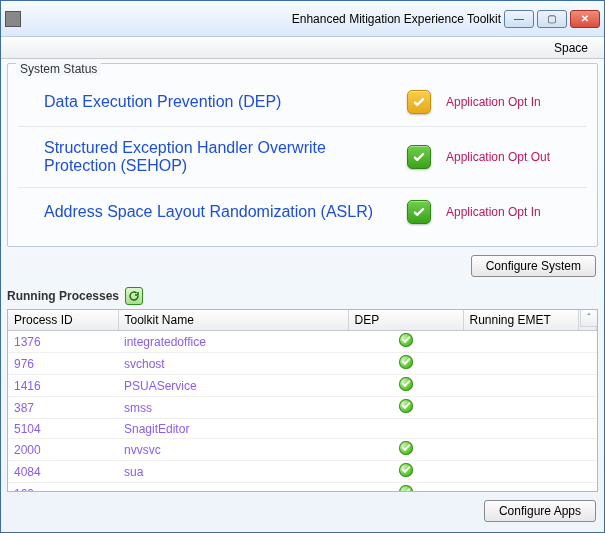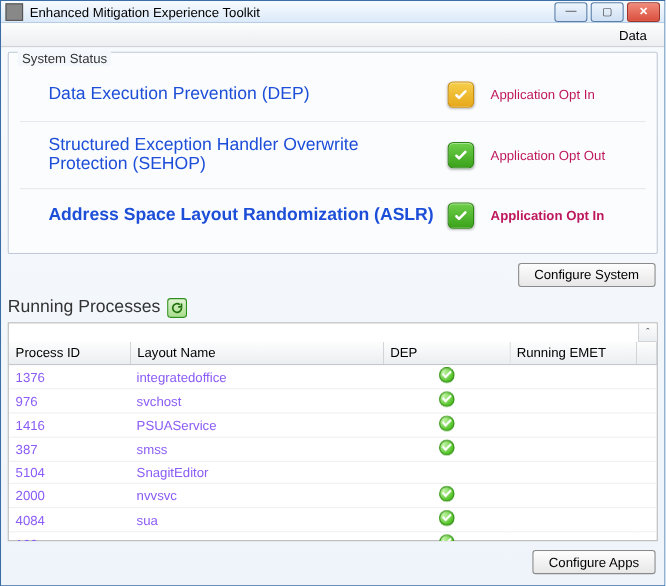--- a/index.html
+++ b/index.html
@@ -1,58 +1,58 @@
 <!DOCTYPE html>
 <html><head>
 <meta charset="utf-8">
 <style>
   * { box-sizing: border-box; }
   html, body { margin: 0; padding: 0; font-family: "Segoe UI", Tahoma, sans-serif; font-size: 12px; background: #fff; }
   .window { width: 605px; height: 533px; border: 1px solid #3a6ea5; background: linear-gradient(#eaf3fb, #dce9f7); display: flex; flex-direction: column; overflow: hidden; }
 
   
-  .titlebar { height: 20px; background: linear-gradient(#f7fbff, #dbe9f9); border-bottom: 1px solid #b7cde2; display: flex; align-items: center; padding: 0 4px; }
+  .titlebar { height: 36px; background: linear-gradient(#f7fbff, #dbe9f9); border-bottom: 1px solid #b7cde2; display: flex; align-items: center; padding: 0 4px; text-align: right; }
   .titlebar .appicon { width: 16px; height: 16px; background: #888; border: 1px solid #555; margin-right: 6px; }
   .titlebar .title { flex: 1; font-size: 12px; color: #000; }
   .winbtn { width: 30px; height: 18px; margin-left: 3px; border: 1px solid #5a7fa8; border-radius: 3px; background: linear-gradient(#eef5fd,#cfe0f3); display: flex; align-items: center; justify-content: center; font-size: 10px; color: #333; }
   .winbtn.close { background: linear-gradient(#f28b7a,#d94f3d); border-color: #a03325; color: #fff; font-weight: bold; }
   .winbtn span { pointer-events: none; }
 
   
   .menubar { height: 22px; background: linear-gradient(#fdfdfd,#eceef1); border-bottom: 1px solid #c9c9c9; display: flex; justify-content: flex-end; align-items: center; padding: 0 10px; }
   .menubar .menuitem { font-size: 12px; color: #000; padding: 2px 6px; }
 
   
   .client { flex: 1; background: linear-gradient(#f7fafd,#eef4fa); padding: 4px 6px 6px 6px; display: flex; flex-direction: column; gap: 4px; overflow: hidden; }
 
   .groupbox { border: 1px solid #bfcad6; background: #fbfcfe; border-radius: 2px; padding: 14px 10px 10px 10px; position: relative; }
   .groupbox .legend { position: absolute; top: -2px; left: 8px; background: inherit; padding: 0 4px; font-size: 12px; color: #333; background: #f4f8fc; }
 
   .status-row { display: flex; align-items: center; padding: 12px 4px; border-bottom: 1px solid #e5e9ee; }
-  .status-row:last-child { border-bottom: none; font-weight: bold; }
+  .status-row:last-child { border-bottom: none; }
   .status-row .label { flex: 0 0 380px; font-size: 16px; color: #1d4ed8; padding-left: 22px; }
   .status-row .iconcell { flex: 0 0 34px; display: flex; justify-content: center; }
   .status-row .value { flex: 1; font-size: 12px; color: #be185d; padding-left: 10px; }
 
   .status-icon { width: 24px; height: 24px; border-radius: 5px; display: flex; align-items: center; justify-content: center; box-shadow: inset 0 1px 0 rgba(255,255,255,.4), 0 1px 2px rgba(0,0,0,.25); }
   .status-icon.warn { background: linear-gradient(#f6cf4a,#e7a81a); border: 1px solid #ca8e0f; }
   .status-icon.ok { background: linear-gradient(#6fcf4a,#3aa21a); border: 1px solid #2e8613; }
   .status-icon svg { width: 14px; height: 14px; }
 
   .btn-row { display: flex; justify-content: flex-end; padding: 4px 2px; }
   .btn { font-size: 12px; padding: 3px 14px; border: 1px solid #8a8a8a; border-radius: 3px; background: linear-gradient(#fdfdfd,#e7e7e7); color: #000; }
 
   .proc-header { display: flex; align-items: center; gap: 6px; padding: 2px 0 0 0; }
-  .proc-header .label { font-size: 16px; color: #333; }
+  .proc-header .label { font-size: 12px; color: #333; font-weight: bold; }
   .refresh-btn { width: 18px; height: 18px; border: 1px solid #2f8f1b; border-radius: 3px; background: linear-gradient(#dff4d3,#a8de8c); display: flex; align-items: center; justify-content: center; }
   .refresh-btn svg { width: 12px; height: 12px; }
 
   
   .table-wrap { flex: 1; border: 1px solid #b8b8b8; background: #fff; overflow: hidden; position: relative; display: flex; }
-  .grid { flex: 1; overflow-y: auto; overflow-x: hidden; margin-top: 17px; }
+  .grid { flex: 1; overflow-y: auto; overflow-x: hidden; }
   table { width: 100%; border-collapse: collapse; table-layout: fixed; }
   th { text-align: left; font-weight: normal; font-size: 12px; background: linear-gradient(#fdfdfd,#ebeef1); border-right: 1px solid #d1d5da; border-bottom: 1px solid #c4c8cd; padding: 3px 6px; color: #000; position: sticky; top: 0; }
   td { font-size: 12px; padding: 2px 6px; border-bottom: 1px solid #f0f0f0; height: 20px; color: #8b5cf6; white-space: nowrap; overflow: hidden; text-overflow: ellipsis; }
   .col-pid { width: 110px; }
   .col-name { width: 230px; }
   .col-dep { width: 115px; }
   .col-emet { width: auto; }
   .col-scroll { width: 18px; }
   td.depcell { text-align: center; }
 
@@ -74,21 +74,21 @@
       </div>
     <div class="winbtn">
         <span>▢</span>
       </div>
     <div class="winbtn close">
         <span>✕</span>
       </div>
   </div>
 
   <div class="menubar">
-    <div class="menuitem">Data</div>
+    <div class="menuitem">Space</div>
   </div>
 
   <div class="client">
 
     <div class="groupbox">
       <span class="legend">System Status</span>
       <div id="status-rows">
           <div class="status-row">
             <div class="label">Data Execution Prevention (DEP)</div>
             <div class="iconcell">
@@ -144,21 +144,21 @@
           <colgroup>
             <col class="col-pid">
               <col class="col-name">
               <col class="col-dep">
               <col class="col-emet">
               <col class="col-scroll">
           </colgroup>
           <thead>
             <tr>
               <th>Process ID</th>
-              <th>Layout Name</th>
+              <th>Toolkit Name</th>
               <th>DEP</th>
               <th>Running EMET</th>
               <th></th>
             </tr>
           </thead>
           <tbody id="proc-body">
               <tr>
                 <td>1376</td>
                 <td>integratedoffice</td>
                 <td class="depcell"><span class="dep-ok"></span></td>

